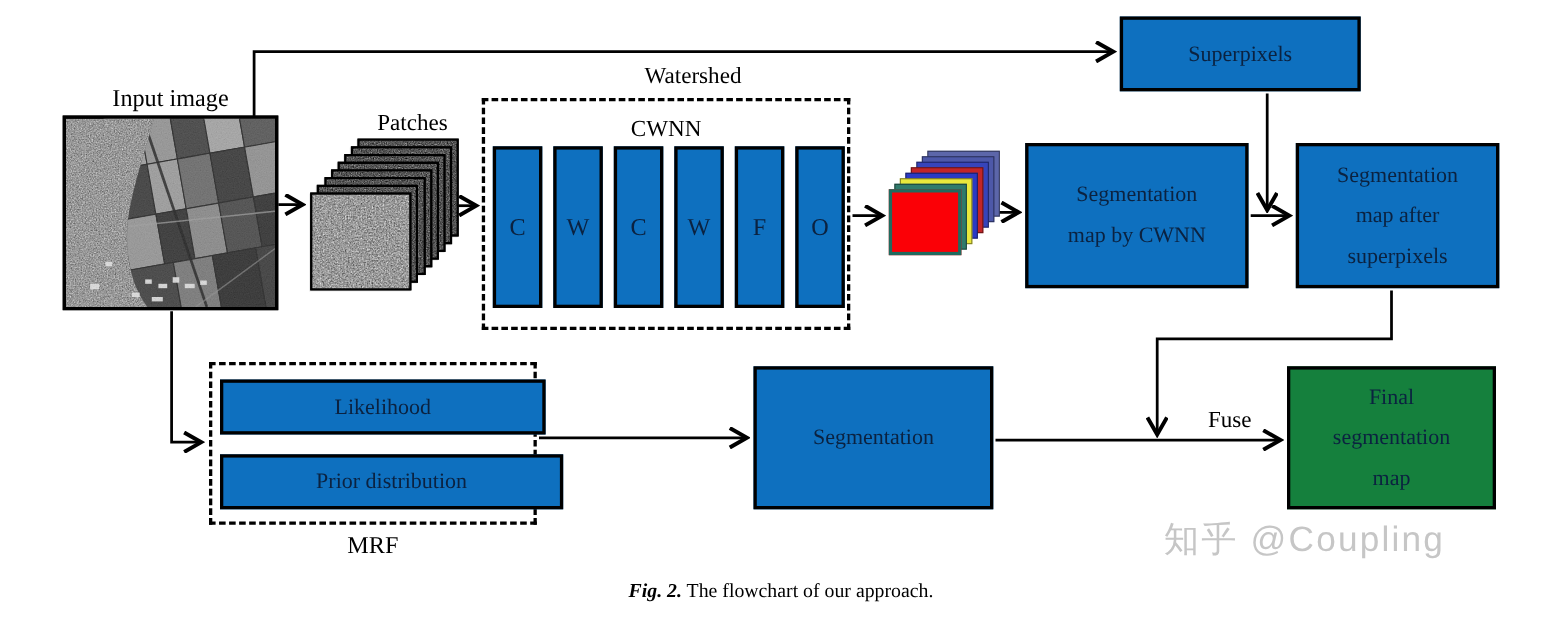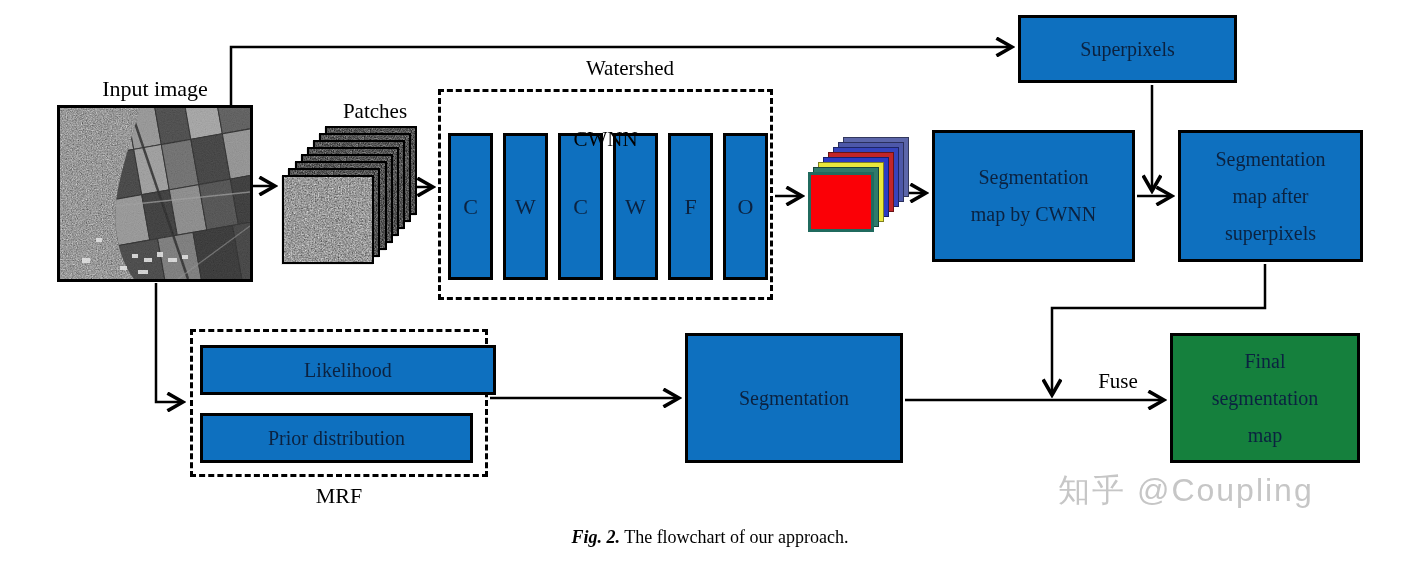--- a/index.html
+++ b/index.html
@@ -183,21 +183,21 @@
         </svg>
       </div>
     <div class="patch" style="left:0px;top:49px;">
         <svg viewBox="0 0 88 85" preserveAspectRatio="none">
           <rect width="88" height="85" filter="url(#fPatchFront)"></rect>
         </svg>
       </div>
   </div>
 
   <div class="dashedbox" style="left:438px;top:89px;width:335px;height:211px;"></div>
-  <div class="lbl" style="left:438px;top:105px;width:335px;margin-top:22px;">CWNN</div>
+  <div class="lbl" style="left:438px;top:105px;width:335px;">CWNN</div>
   <div class="bar" style="left: 448px; top: 133px; background-color: rgb(14, 112, 191);">
       <span>C</span>
     </div>
   <div class="bar" style="left: 503px; top: 133px; background-color: rgb(14, 112, 191);">
       <span>W</span>
     </div>
   <div class="bar" style="left: 558px; top: 133px; background-color: rgb(14, 112, 191);">
       <span>C</span>
     </div>
   <div class="bar" style="left: 613px; top: 133px; background-color: rgb(14, 112, 191);">
@@ -233,21 +233,21 @@
   <div class="node" style="left: 1178px; top: 130px; width: 185px; height: 132px; background-color: rgb(14, 112, 191);">
     <div>Segmentation</div>
     <div>map  after</div>
     <div>superpixels</div>
   </div>
 
   <div class="dashedbox" style="left:190px;top:329px;width:298px;height:148px;"></div>
   <div class="node" style="left: 200px; top: 345px; width: 296px; height: 50px; background-color: rgb(14, 112, 191);">
     <div>Likelihood</div>
   </div>
-  <div class="node" style="left: 200px; top: 413px; width: 273px; height: 50px; background-color: rgb(14, 112, 191);">
+  <div class="node" style="left: 200px; top: 413px; width: 312px; height: 50px; background-color: rgb(14, 112, 191);">
     <div>Prior distribution</div>
   </div>
   <div class="lbl" style="left:190px;top:483px;width:298px;font-size:22px;">MRF</div>
 
   <div class="node" style="left: 685px; top: 333px; width: 218px; height: 130px; background-color: rgb(14, 112, 191);">
     <div>Segmentation</div>
   </div>
 
   <div class="node" style="left: 1170px; top: 333px; width: 190px; height: 130px; background-color: #15803d;">
     <div>Final</div>

